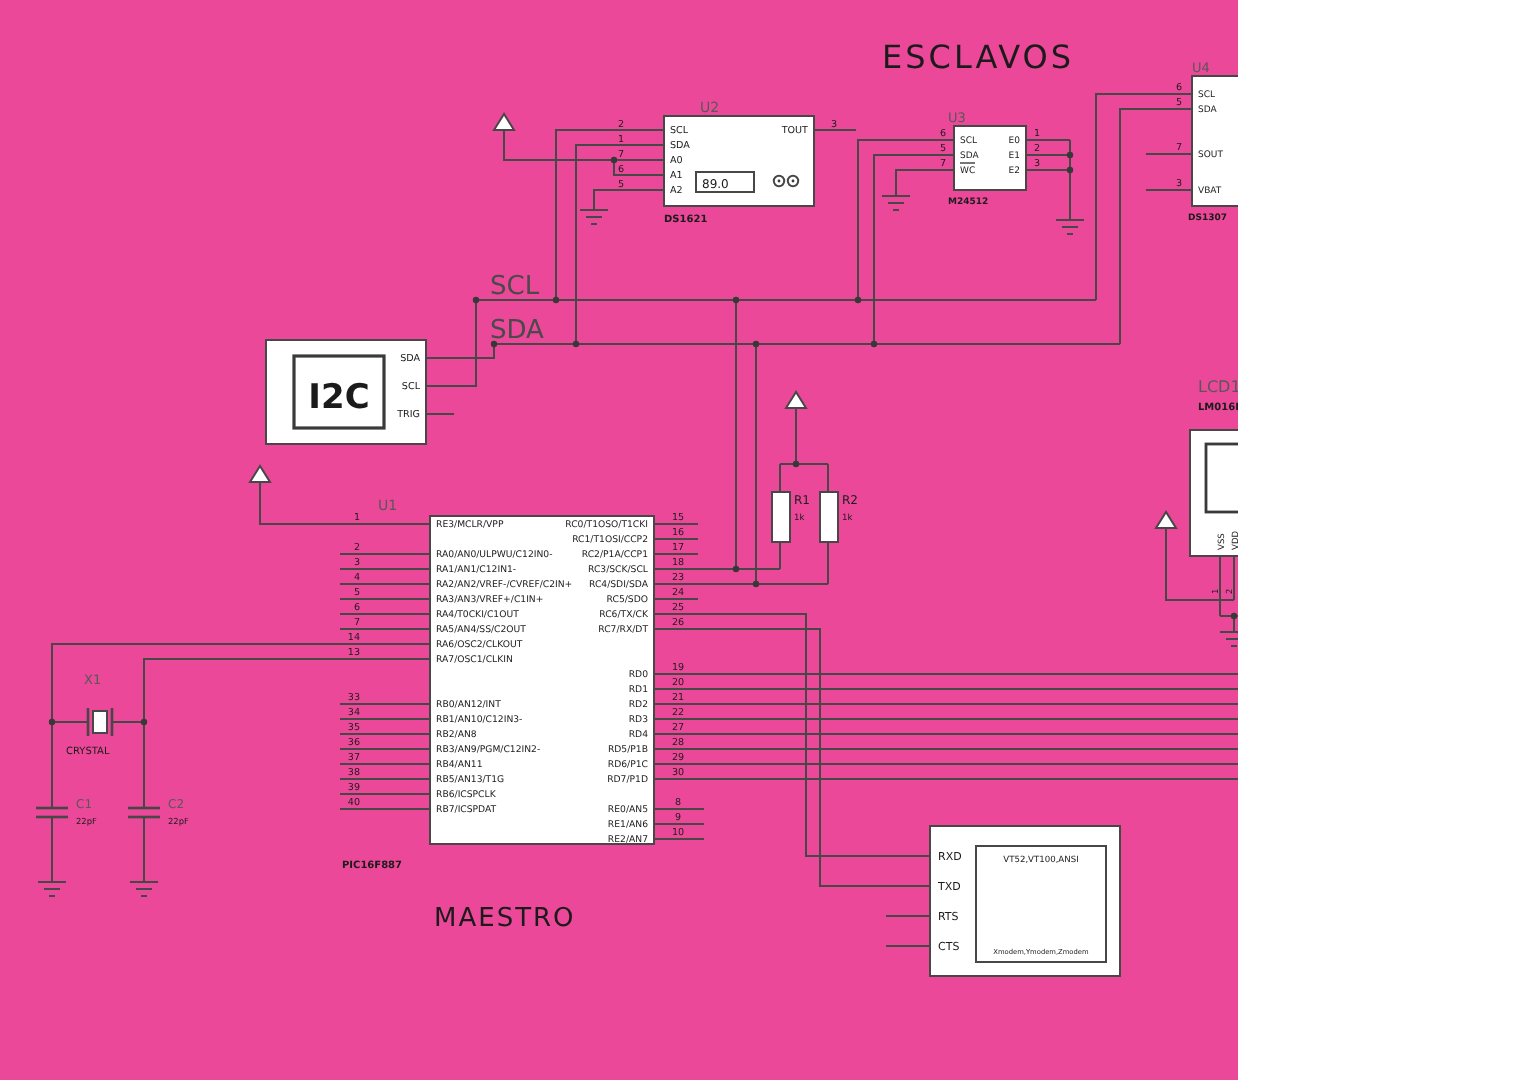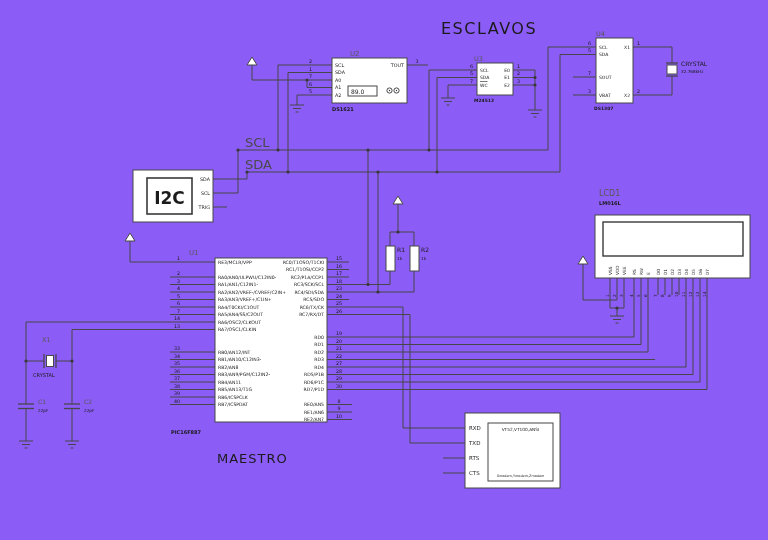--- a/index.html
+++ b/index.html
@@ -1,16 +1,16 @@
 <!DOCTYPE html>
 <html><head>
 <meta charset="utf-8">
 <style>
   html,body{margin:0;padding:0;background:#fff;}
-  #stage{width:768px;height:540px;background:#8b5cf6;position:relative;overflow:hidden;}
+  #stage{width:619px;height:540px;background:#ec4899;position:relative;overflow:hidden;}
   svg text{font-family:"DejaVu Sans",sans-serif;fill:#1b1b1b;}
   .w{stroke:#474747;stroke-width:1;fill:none;}
   .w2{stroke:#474747;stroke-width:1.3;fill:none;}
   .bx{stroke:#474747;stroke-width:1;fill:#fff;}
   .bx2{stroke:#3a3a3a;stroke-width:1.6;fill:#fff;}
   .e{text-anchor:end;}
   .m{text-anchor:middle;}
   .ref{fill:#585858;}
   .b{font-weight:bold;}
   .gray{fill:#4a4a4a;}

